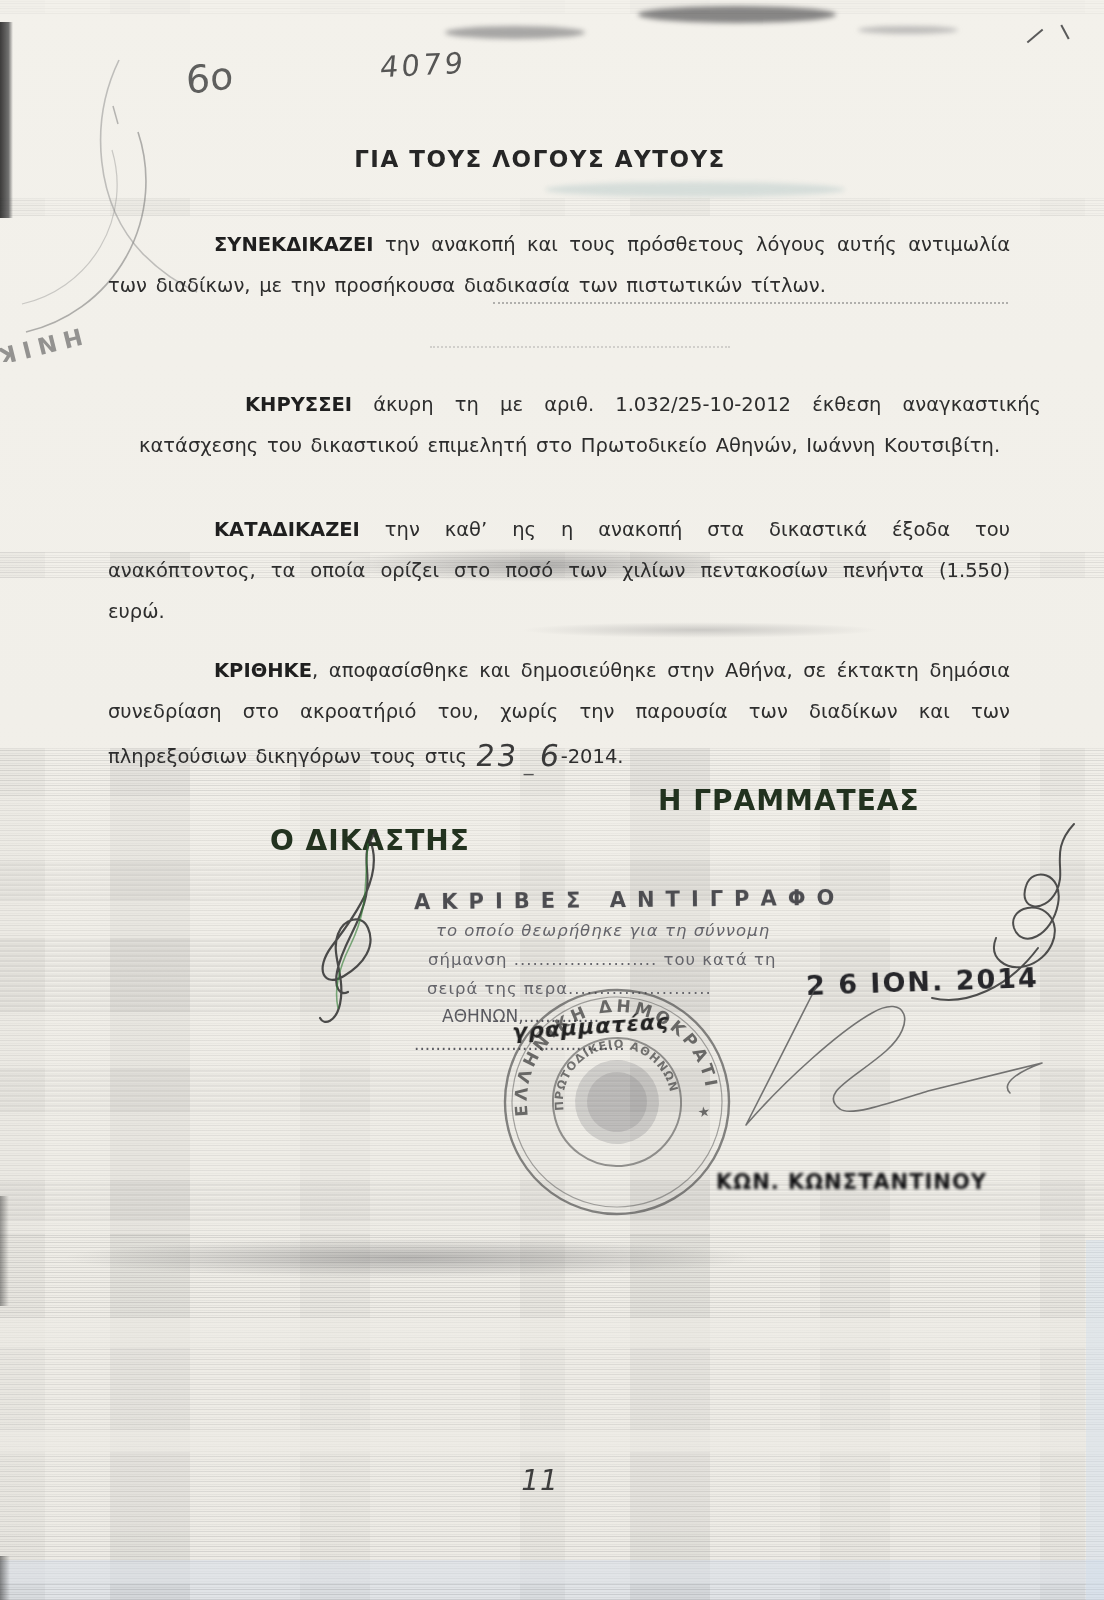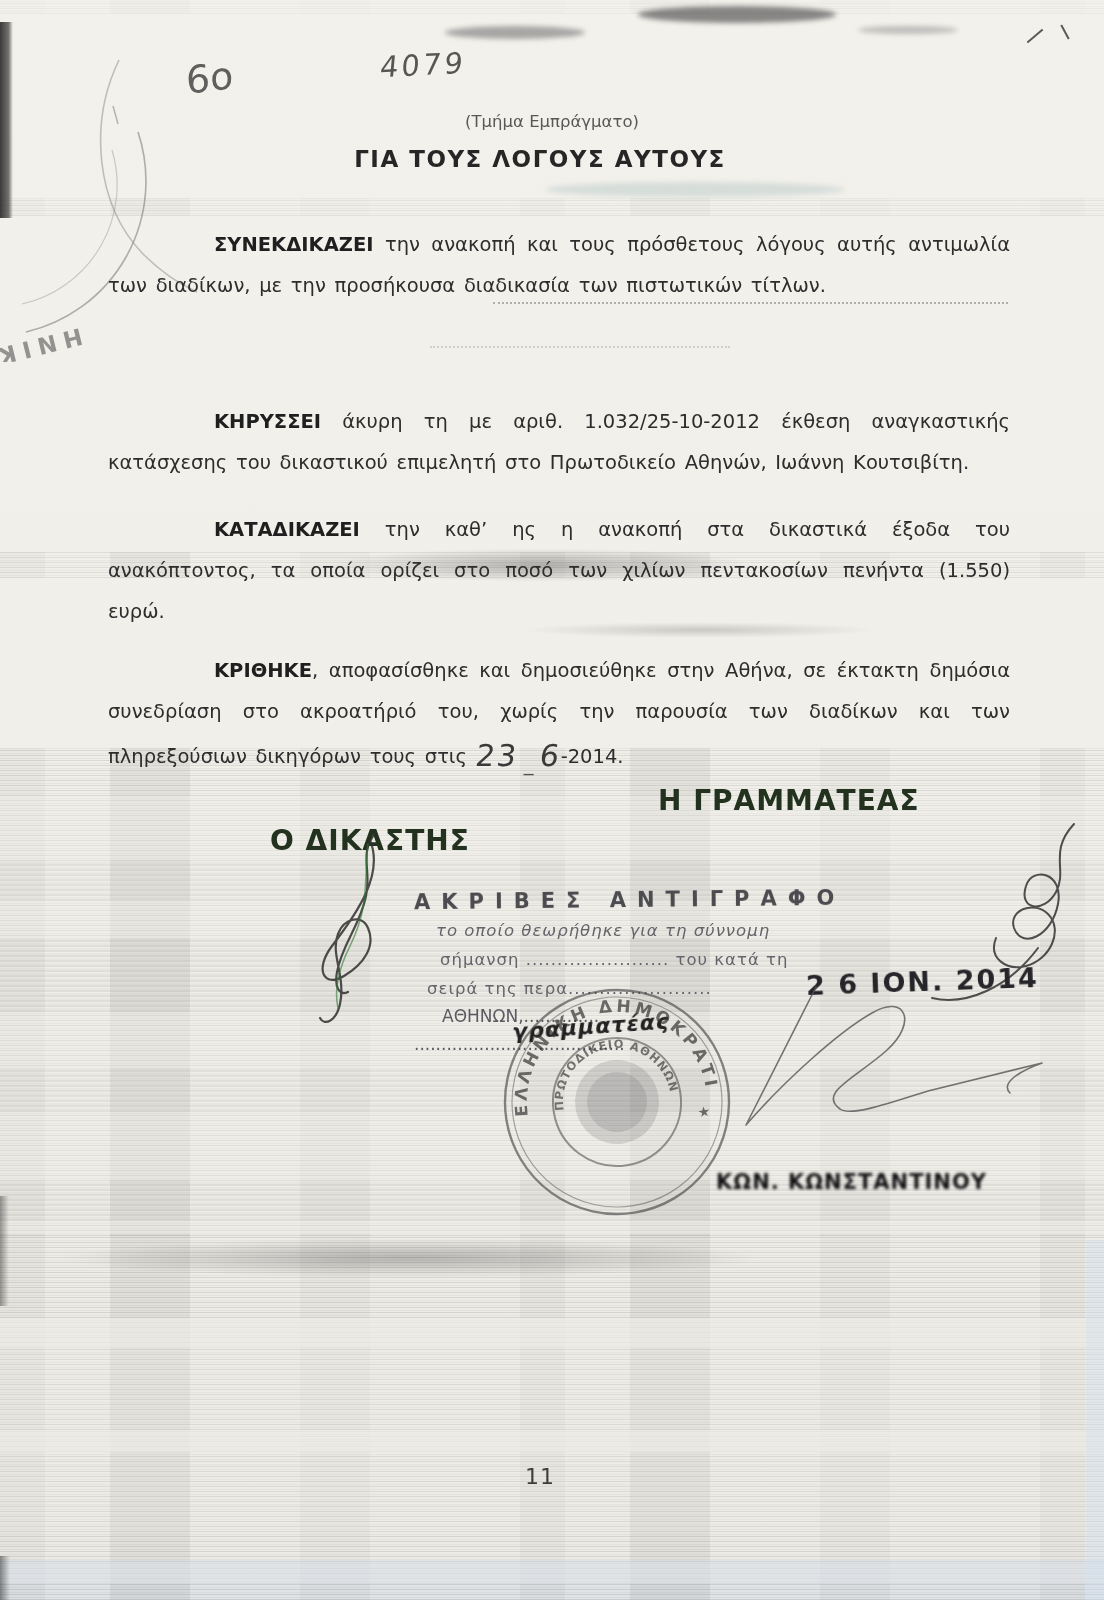--- a/index.html
+++ b/index.html
@@ -47,31 +47,31 @@
     color:#3a3a3a;position:relative;top:3px;}
   .hw-sep{display:inline-block;position:relative;top:8px;color:#555;padding:0 6px;}
   
   .siglabel{position:absolute;font-size:28px;font-weight:bold;color:#22321f;letter-spacing:1px;}
   svg.sig{position:absolute;pointer-events:none;}
   
   .cert{position:absolute;color:#5a5a5e;filter:blur(.5px);white-space:nowrap;}
   .cert-1{left:414px;top:888px;font-size:21px;font-weight:bold;letter-spacing:11px;color:#4c4c50;transform:rotate(-.6deg);}
   .cert-s{font-size:16.5px;letter-spacing:1px;color:#64646a;filter:blur(.7px);}
   .cert-2{left:436px;top:921px;font-style:italic;}
-  .cert-3{left:440px;top:950px;}
+  .cert-3{left:428px;top:950px;}
   .cert-4{left:427px;top:979px;}
   .cert-5{left:442px;top:1006px;font-size:17px;color:#5a5a60;}
   .cert-6{left:414px;top:1034px;font-size:17px;color:#5a5a60;}
   .cert-script{position:absolute;left:512px;top:1014px;font-size:22px;font-weight:bold;font-style:italic;
     color:#222;transform:rotate(-4deg);filter:blur(.4px);letter-spacing:1px;}
   .datestamp{position:absolute;left:806px;top:966px;font-size:27px;font-weight:bold;letter-spacing:2px;
     color:#26262a;transform:rotate(-2deg);filter:blur(.5px);}
   .namestamp{position:absolute;left:716px;top:1170px;font-size:21px;font-weight:bold;letter-spacing:1px;
     color:#0e0e10;filter:blur(1.6px);transform:scaleY(1.05);}
-  .pagenum{position:absolute;left:0;top:1464px;width:1080px;text-align:center;font-size:22px;color:#3d3d3d;letter-spacing:1px;}
+  .pagenum{position:absolute;left:0;top:1464px;width:1080px;text-align:center;font-size:28px;color:#3d3d3d;letter-spacing:1px;font-style:italic;}
   
   .ledge{position:absolute;pointer-events:none;}
   .tick{position:absolute;background:#5a5a5a;width:2px;pointer-events:none;}
 </style>
 </head>
 <body>
 
 <div class="page">
 
   <div class="noise" style="top:0;height:14px;opacity:.16;"></div>
@@ -117,28 +117,27 @@
     <text transform="translate(92,206) rotate(166)" font-size="23" letter-spacing="7" fill="#555" opacity=".6" font-weight="bold">ΗΝΙΚΗ</text>
   </svg>
 
   <svg class="sig" style="left:85px;top:52px;" width="140" height="270" viewBox="0 0 140 270">
     <path d="M34,8 C4,70 10,152 58,202 C74,218 94,232 112,240" fill="none" stroke="#8a8a8a" stroke-width="1.6" opacity=".5"></path>
     <path d="M28,54 L33,72" stroke="#777" stroke-width="1.5" opacity=".5"></path>
   </svg>
 
   <div class="hand hw-6o">6ο</div>
   <div class="hand hw-caseno">4079</div>
-  <div class="hdr2">(Τμήμα Εμπράγματο)</div>
 
   <div class="title">ΓΙΑ ΤΟΥΣ ΛΟΓΟΥΣ ΑΥΤΟΥΣ</div>
 
   <div class="para" style="top:224px;">
     <span class="ind"></span><b>ΣΥΝΕΚΔΙΚΑΖΕΙ</b><span> την ανακοπή και τους πρόσθετους λόγους αυτής αντιμωλία των διαδίκων, με την προσήκουσα διαδικασία των πιστωτικών τίτλων.</span>
   </div>
-  <div class="para" style="top:401px;">
+  <div class="para" style="top:384px;margin-left:31px;">
     <span class="ind"></span><b>ΚΗΡΥΣΣΕΙ</b><span> άκυρη τη με αριθ. 1.032/25-10-2012 έκθεση αναγκαστικής κατάσχεσης του δικαστικού επιμελητή στο Πρωτοδικείο Αθηνών, Ιωάννη Κουτσιβίτη.</span>
   </div>
   <div class="para" style="top:509px;">
     <span class="ind"></span><b>ΚΑΤΑΔΙΚΑΖΕΙ</b><span> την καθ’ ης η ανακοπή στα δικαστικά έξοδα του ανακόπτοντος, τα οποία ορίζει στο ποσό των χιλίων πεντακοσίων πενήντα (1.550) ευρώ.</span>
   </div>
 
   <div class="para" style="top:650px;">
     <span class="ind"></span><b>ΚΡΙΘΗΚΕ</b><span>, αποφασίσθηκε και δημοσιεύθηκε στην Αθήνα, σε έκτακτη δημόσια συνεδρίαση στο ακροατήριό του, χωρίς την παρουσία των διαδίκων και των πληρεξούσιων δικηγόρων τους στις </span><span class="hw-inline hand">23</span><span class="hw-sep">_</span><span class="hw-inline hand">6</span><span>-2014.</span>
   </div>
 

